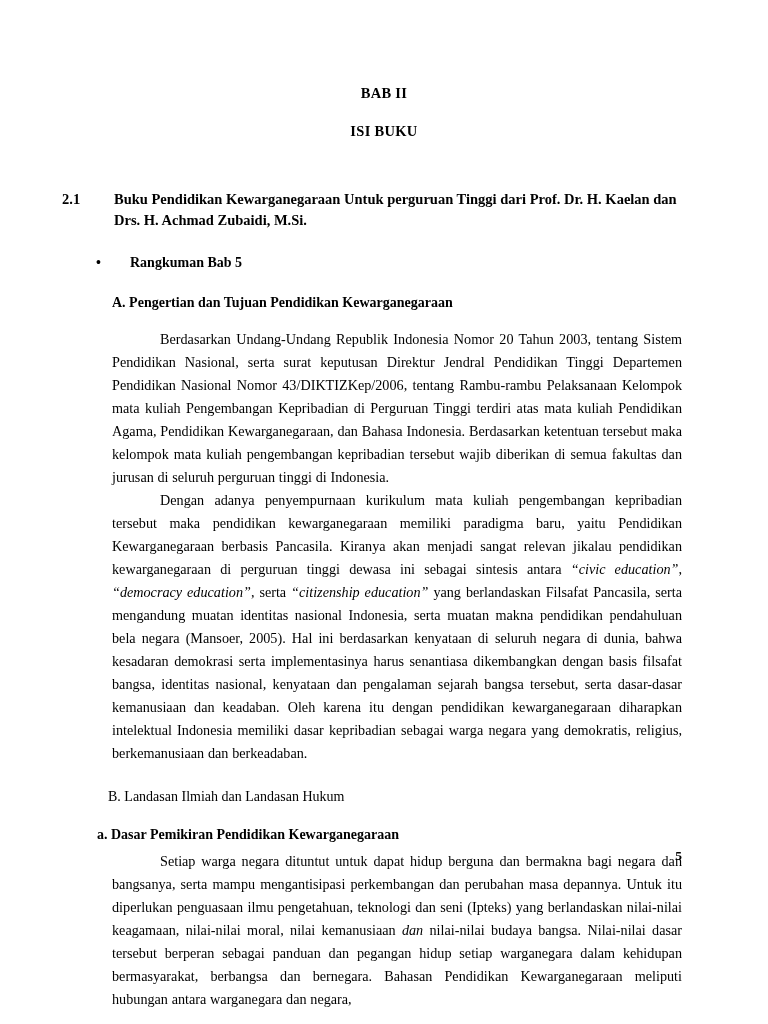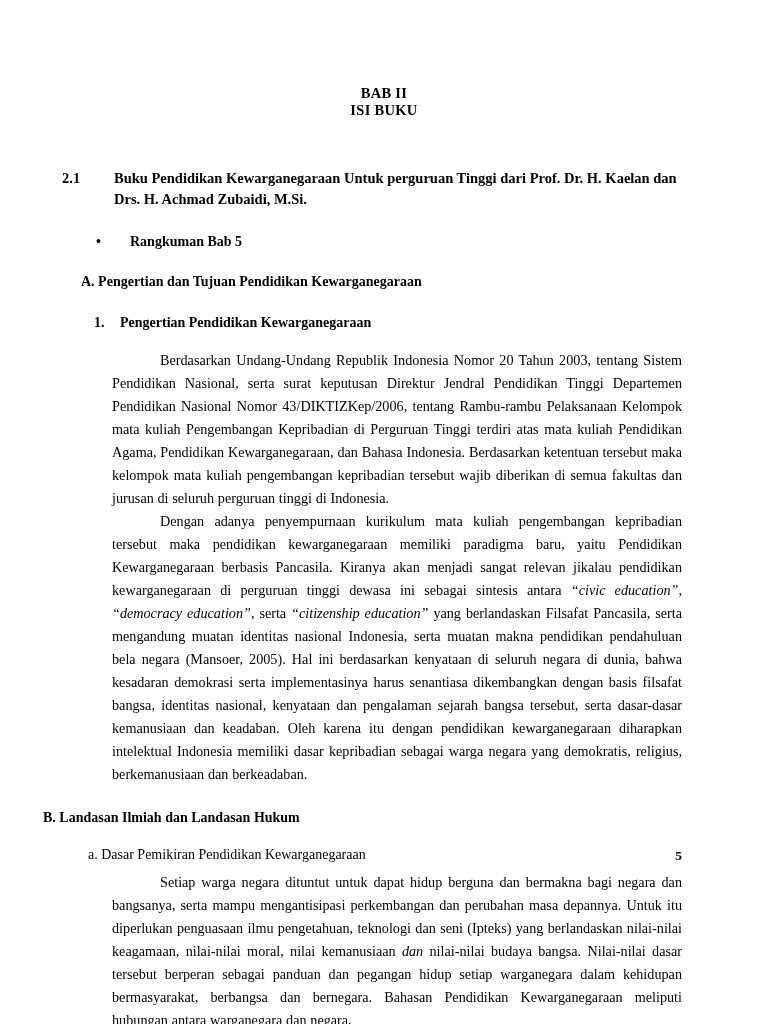--- a/index.html
+++ b/index.html
@@ -28,21 +28,21 @@
     text-align: center;
     padding-top: 86px;
   }
   .title-line {
     font-weight: bold;
     font-size: 14.5px;
     letter-spacing: 0.3px;
     line-height: 1.0;
   }
   .title-line.second {
-    margin-top: 2px;
+    margin-top: 23px;
     font-family: Liberation Serif, serif;
   }
 
   
   .section-heading {
     margin: 51px 0 0 0;
     padding: 0 86px 0 88px;
     font-weight: bold;
     font-size: 14.5px;
     line-height: 1.45;
@@ -71,55 +71,55 @@
     line-height: 1.4;
   }
   .bullet-heading .btxt {
     display: inline-block;
     padding-left: 34px;
   }
 
   
   .head-a {
     margin: 20px 0 0 0;
-    padding-left: 81px;
+    padding-left: 112px;
     font-weight: bold;
     font-size: 14px;
     line-height: 1.4;
   }
   .head-num {
     margin: 22px 0 0 0;
     padding-left: 94px;
     font-weight: bold;
     font-size: 14px;
     line-height: 1.4;
     position: relative;
   }
   .head-num .n {
     display: inline-block;
     width: 26px;
   }
   .head-b {
     margin: 22px 0 0 0;
-    padding-left: 43px;
-    font-weight: bold;
+    padding-left: 108px;
+    font-weight: normal;
     font-size: 14px;
     line-height: 1.4;
   }
   .head-sub1 {
     margin: 20px 0 0 0;
     padding-left: 88px;
     font-weight: bold;
     font-size: 14px;
     line-height: 1.4;
   }
   .head-sub2 {
-    margin: 18px 0 0 0;
+    margin: 18px 0 0 9px;
     padding-left: 88px;
-    font-weight: normal;
+    font-weight: bold;
     font-size: 14px;
     line-height: 1.4;
   }
 
   
   .body-wrap {
     padding-left: 112px;
     padding-right: 86px;
   }
   p.para {
@@ -166,23 +166,20 @@
   <div class="section-heading">
     <span class="num">2.1</span><span>Buku Pendidikan Kewarganegaraan Untuk perguruan Tinggi dari Prof. Dr. H. Kaelan dan Drs. H. Achmad Zubaidi, M.Si.</span>
   </div>
 
   <div class="bullet-heading">
     <span class="dot">•</span><span class="btxt">Rangkuman Bab 5</span>
   </div>
 
   <div class="head-a">A. Pengertian dan Tujuan Pendidikan Kewarganegaraan</div>
 
-  <div class="head-num">
-    <span class="n">1.</span><span>Pengertian Pendidikan Kewarganegaraan</span>
-  </div>
 
   <div class="body-wrap first-body">
     <p class="para">Berdasarkan Undang-Undang Republik Indonesia Nomor 20 Tahun 2003, tentang Sistem Pendidikan Nasional, serta surat keputusan Direktur Jendral Pendidikan Tinggi Departemen Pendidikan Nasional Nomor 43/DIKTIZKep/2006, tentang Rambu-rambu Pelaksanaan Kelompok mata kuliah Pengembangan Kepribadian di Perguruan Tinggi terdiri atas mata kuliah Pendidikan Agama, Pendidikan Kewarganegaraan, dan Bahasa Indonesia. Berdasarkan ketentuan tersebut maka kelompok mata kuliah pengembangan kepribadian tersebut wajib diberikan di semua fakultas dan jurusan di seluruh perguruan tinggi di Indonesia.</p>
     <p class="para tight"><span>Dengan adanya penyempurnaan kurikulum mata kuliah pengembangan kepribadian tersebut maka pendidikan kewarganegaraan memiliki paradigma baru, yaitu Pendidikan Kewarganegaraan berbasis Pancasila. Kiranya akan menjadi sangat relevan jikalau pendidikan kewarganegaraan di perguruan tinggi dewasa ini sebagai sintesis antara </span><em class="it">“civic education”</em><span>, </span><em class="it">“democracy education”</em><span>, serta </span><em class="it">“citizenship education”</em><span> yang berlandaskan Filsafat Pancasila, serta mengandung muatan identitas nasional Indonesia, serta muatan makna pendidikan pendahuluan bela negara (Mansoer, 2005). Hal ini berdasarkan kenyataan di seluruh negara di dunia, bahwa kesadaran demokrasi serta implementasinya harus senantiasa dikembangkan dengan basis filsafat bangsa, identitas nasional, kenyataan dan pengalaman sejarah bangsa tersebut, serta dasar-dasar kemanusiaan dan keadaban. Oleh karena itu dengan pendidikan kewarganegaraan diharapkan intelektual Indonesia memiliki dasar kepribadian sebagai warga negara yang demokratis, religius, berkemanusiaan dan berkeadaban.</span></p>
   </div>
 
   <div class="head-b">B. Landasan Ilmiah dan Landasan Hukum</div>
 
 
   <div class="head-sub2">a. Dasar Pemikiran Pendidikan Kewarganegaraan</div>

